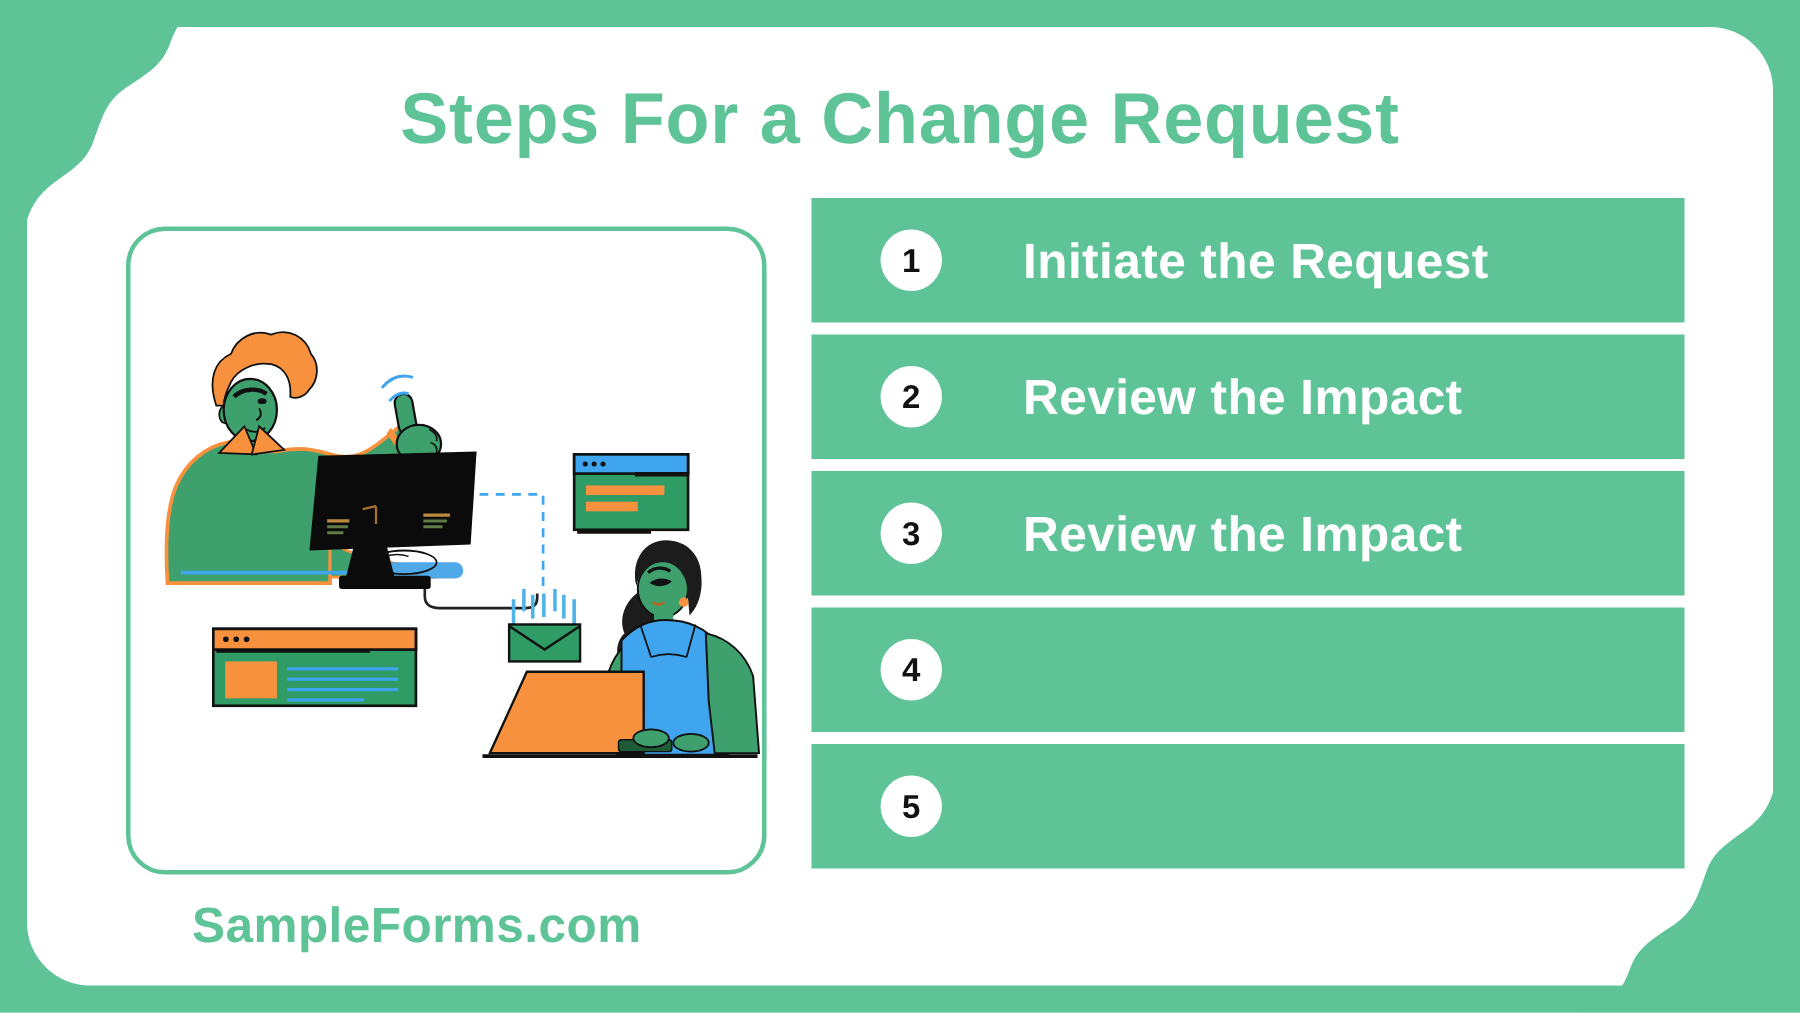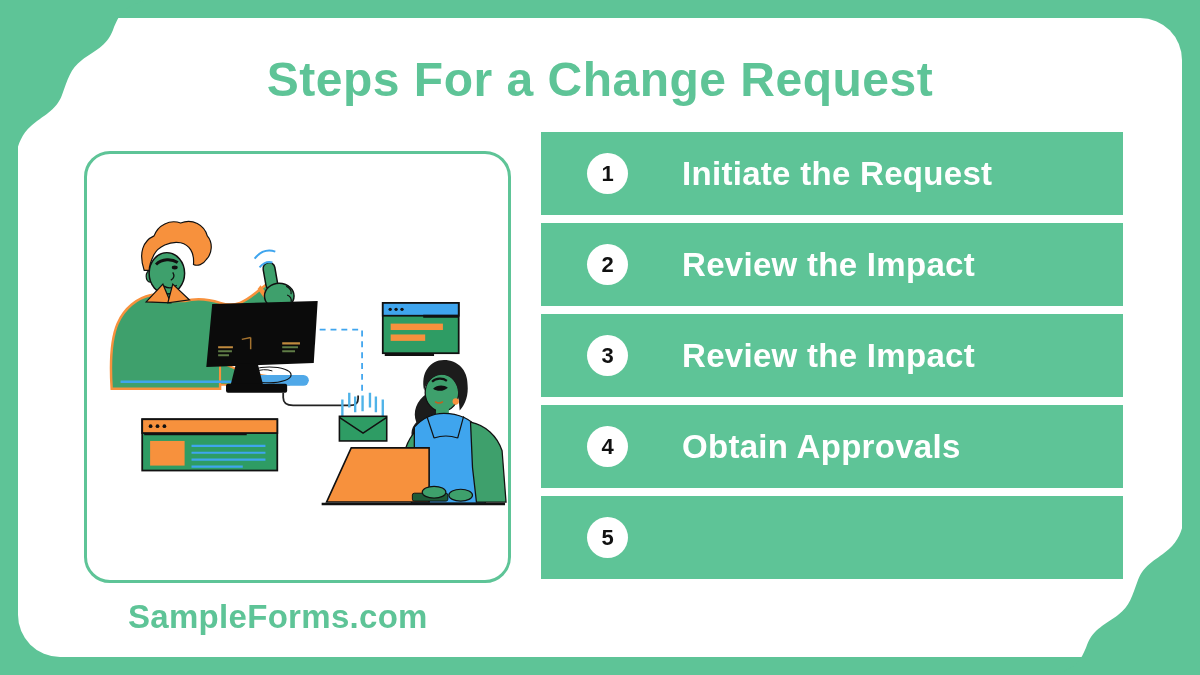--- a/index.html
+++ b/index.html
@@ -156,21 +156,20 @@
     <div class="step">
       <div class="num">2</div>
       <div class="step-label">Review the Impact</div>
     </div>
     <div class="step">
       <div class="num">3</div>
       <div class="step-label">Review the Impact</div>
     </div>
     <div class="step">
       <div class="num">4</div>
-      <div class="step-label">Obtain Approvals</div>
     </div>
     <div class="step">
       <div class="num">5</div>
     </div>
   </div>
 
   <div class="brand">SampleForms.com</div>
 
 </div>
 

